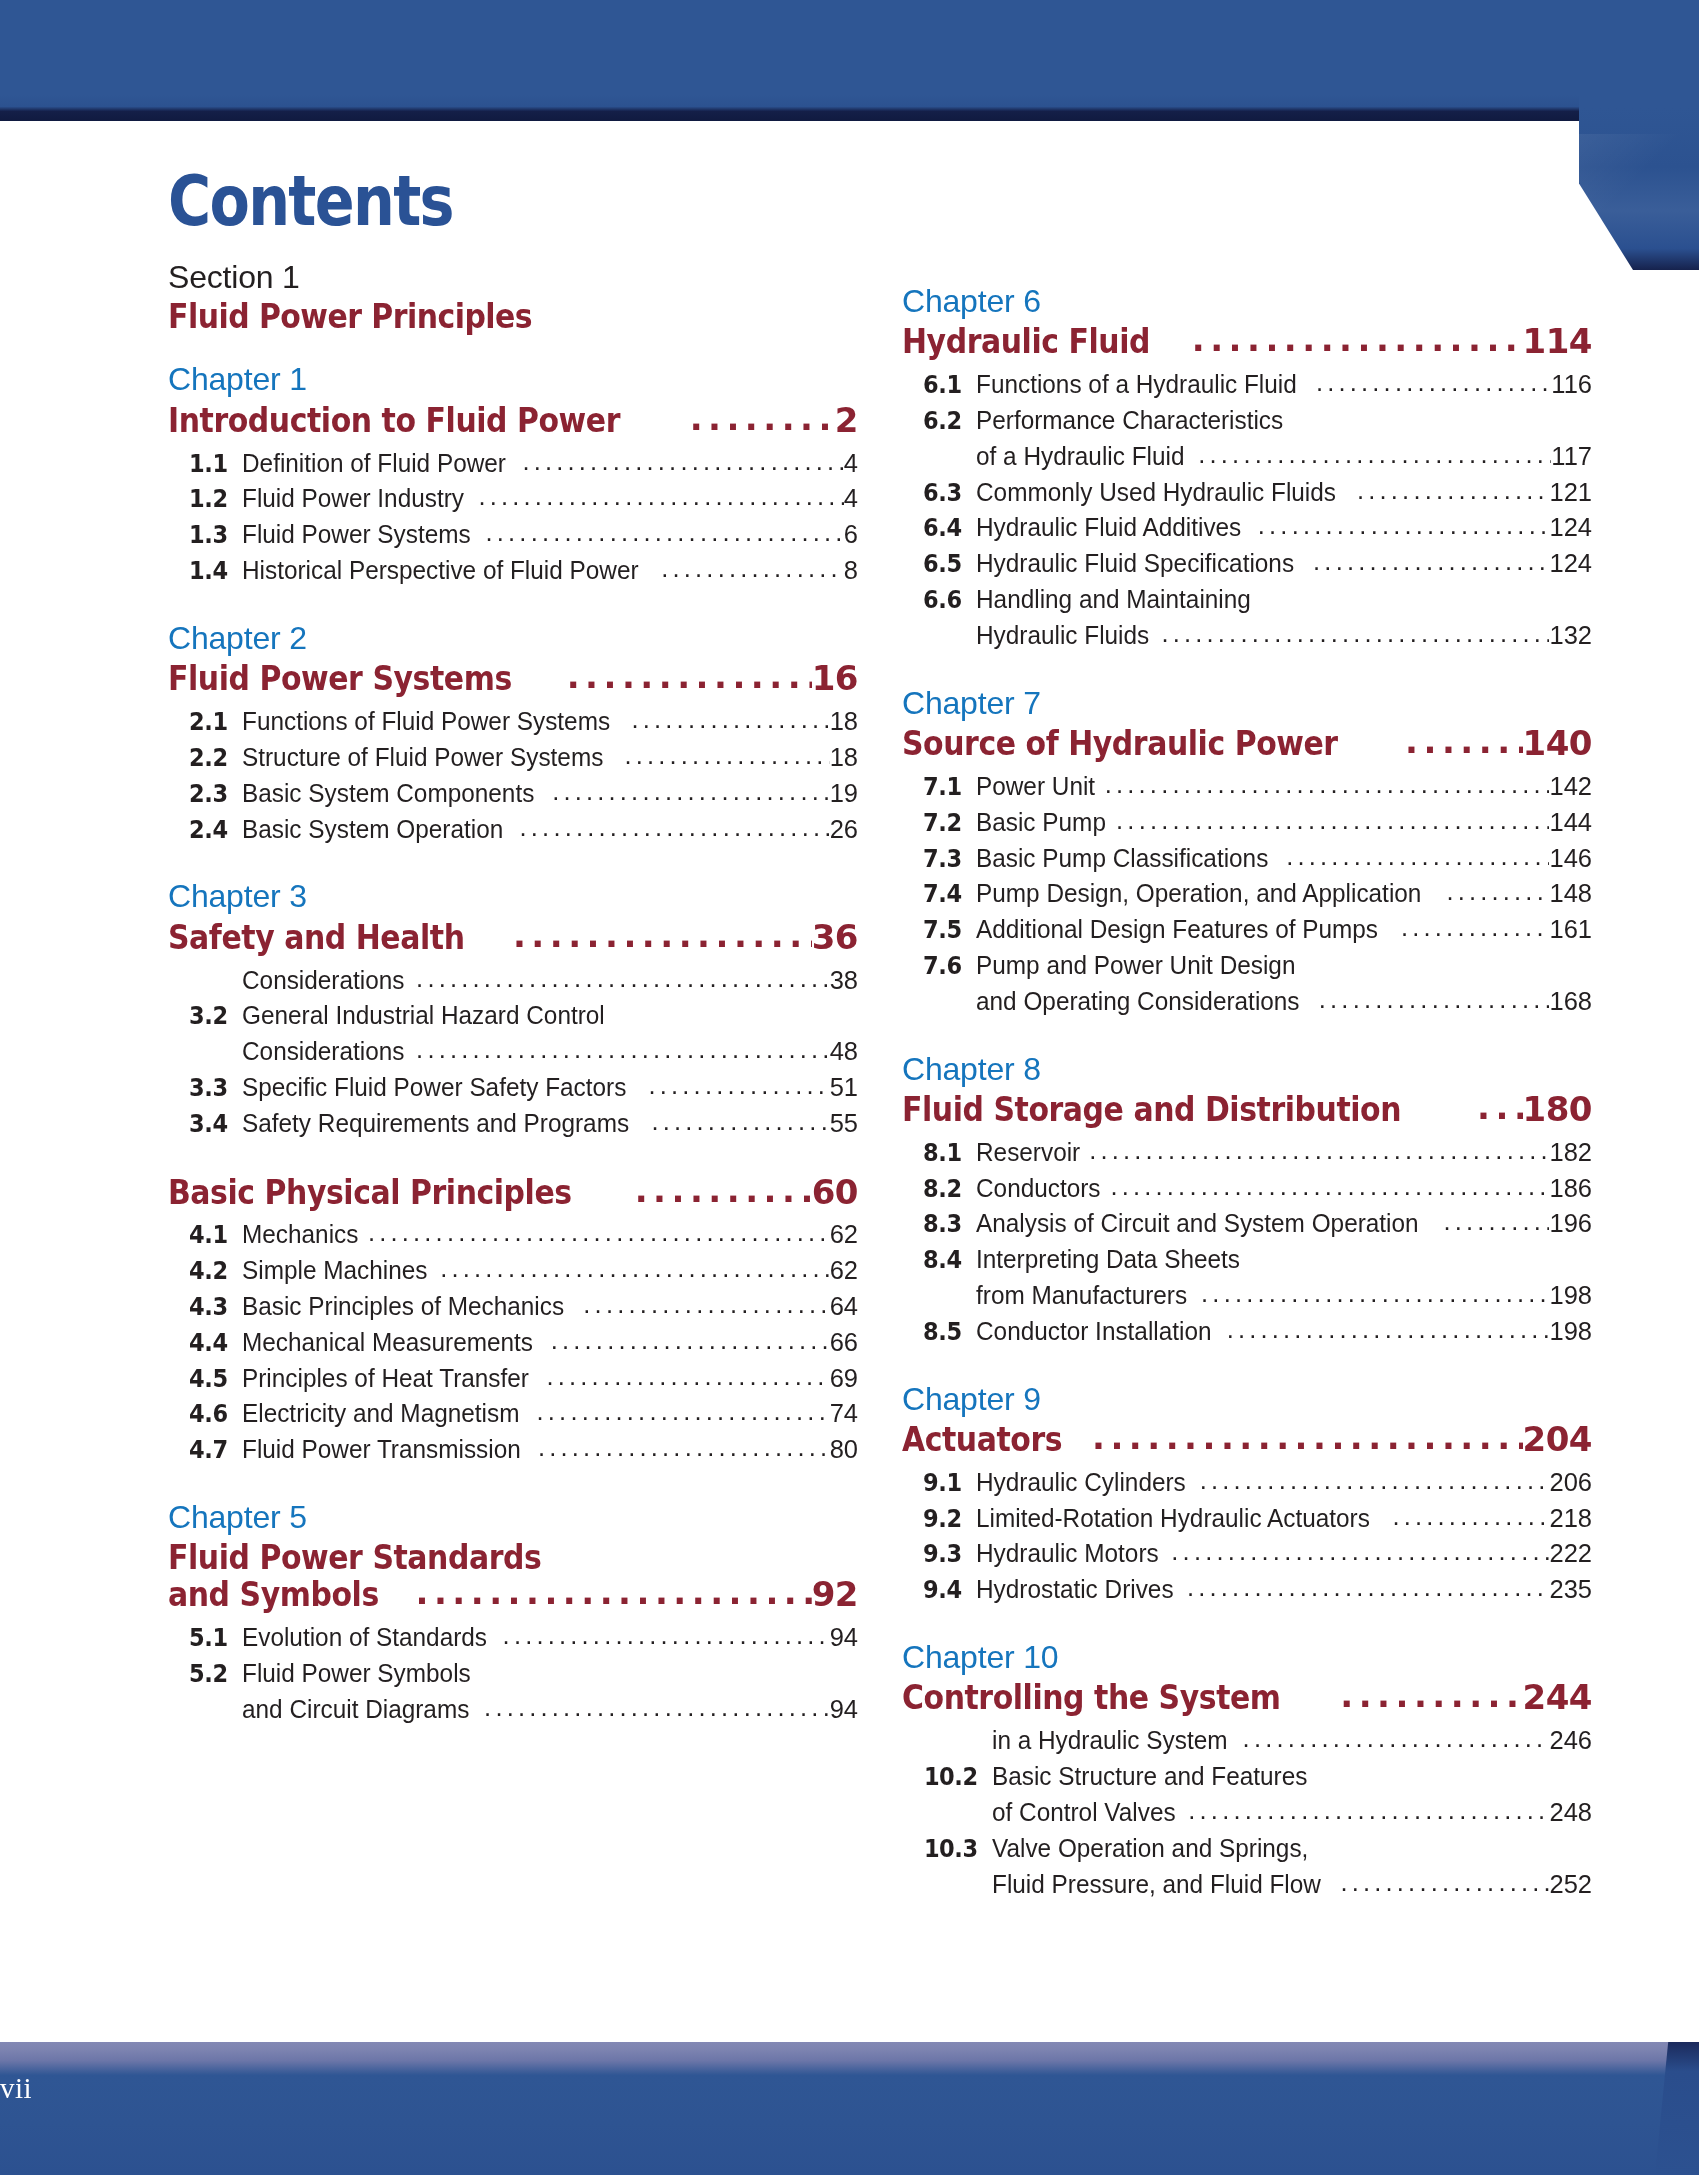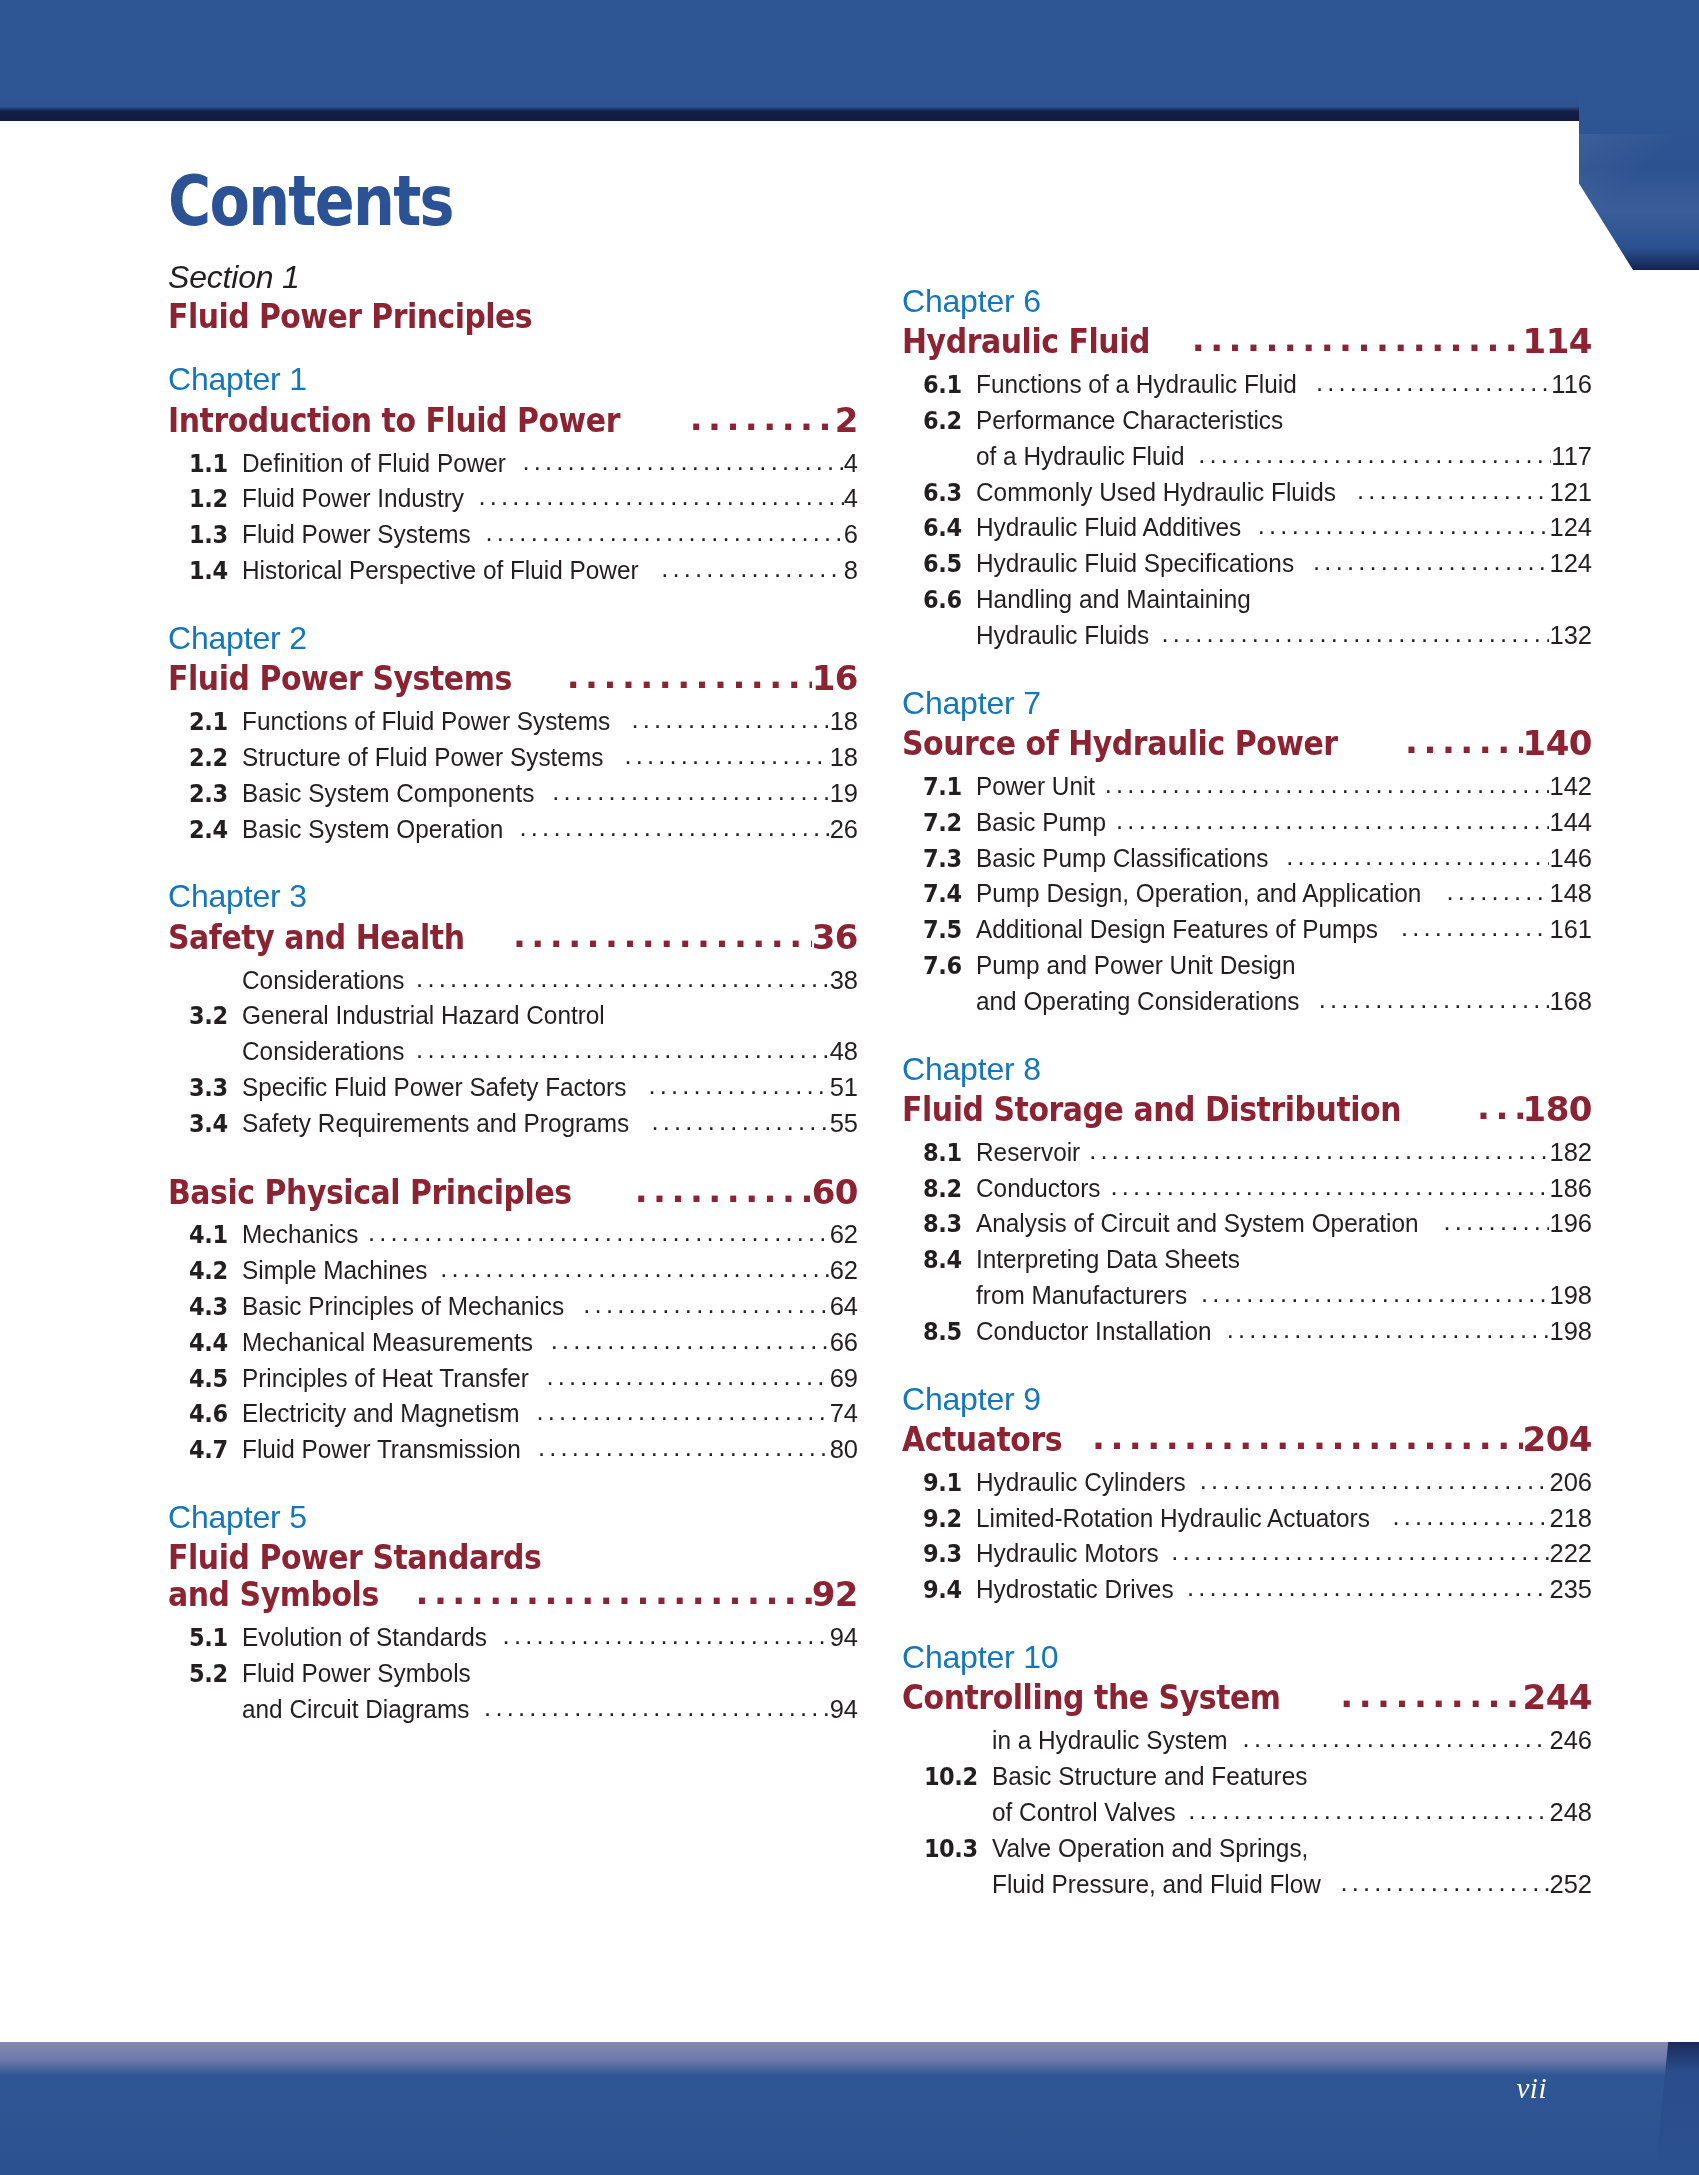--- a/index.html
+++ b/index.html
@@ -61,29 +61,28 @@
     width: 44px;
     height: 133px;
     background: linear-gradient(to bottom, #1b2a5c 0%, #2a4d8c 22%, #2c5190 100%);
     clip-path: polygon(30% 0, 100% 0, 100% 100%, 0 100%);
   }
   .page-number {
     position: absolute;
     right: 0;
     bottom: 0;
     width: 1699px;
-    text-align: right;
+    text-align: left;
     padding-right: 152px;
     box-sizing: border-box;
     bottom: 70px;
     color: #ffffff;
     font-family: "Liberation Serif", serif;
     font-size: 29px;
     letter-spacing: 0.5px;
-    font-style: italic;
   }
 
   
   .page {
     position: absolute;
     left: 0;
     top: 121px;
     width: 1539px;
     height: 1921px;
     box-sizing: border-box;
@@ -113,21 +112,20 @@
   }
 
   
   .section-block { margin-bottom: 6px; }
   .section-label {
     font-family: "Liberation Sans", sans-serif;
     font-size: 32px;
     color: #231f20;
     line-height: 1.22;
     letter-spacing: -0.2px;
-    font-style: italic;
   }
   .section-title {
     font-family: "DejaVu Sans", sans-serif;
     font-weight: bold;
     font-size: 34px;
     color: #8b2332;
     line-height: 1.16;
     letter-spacing: -0.6px;
     transform: scaleX(0.88);
     transform-origin: left center;

